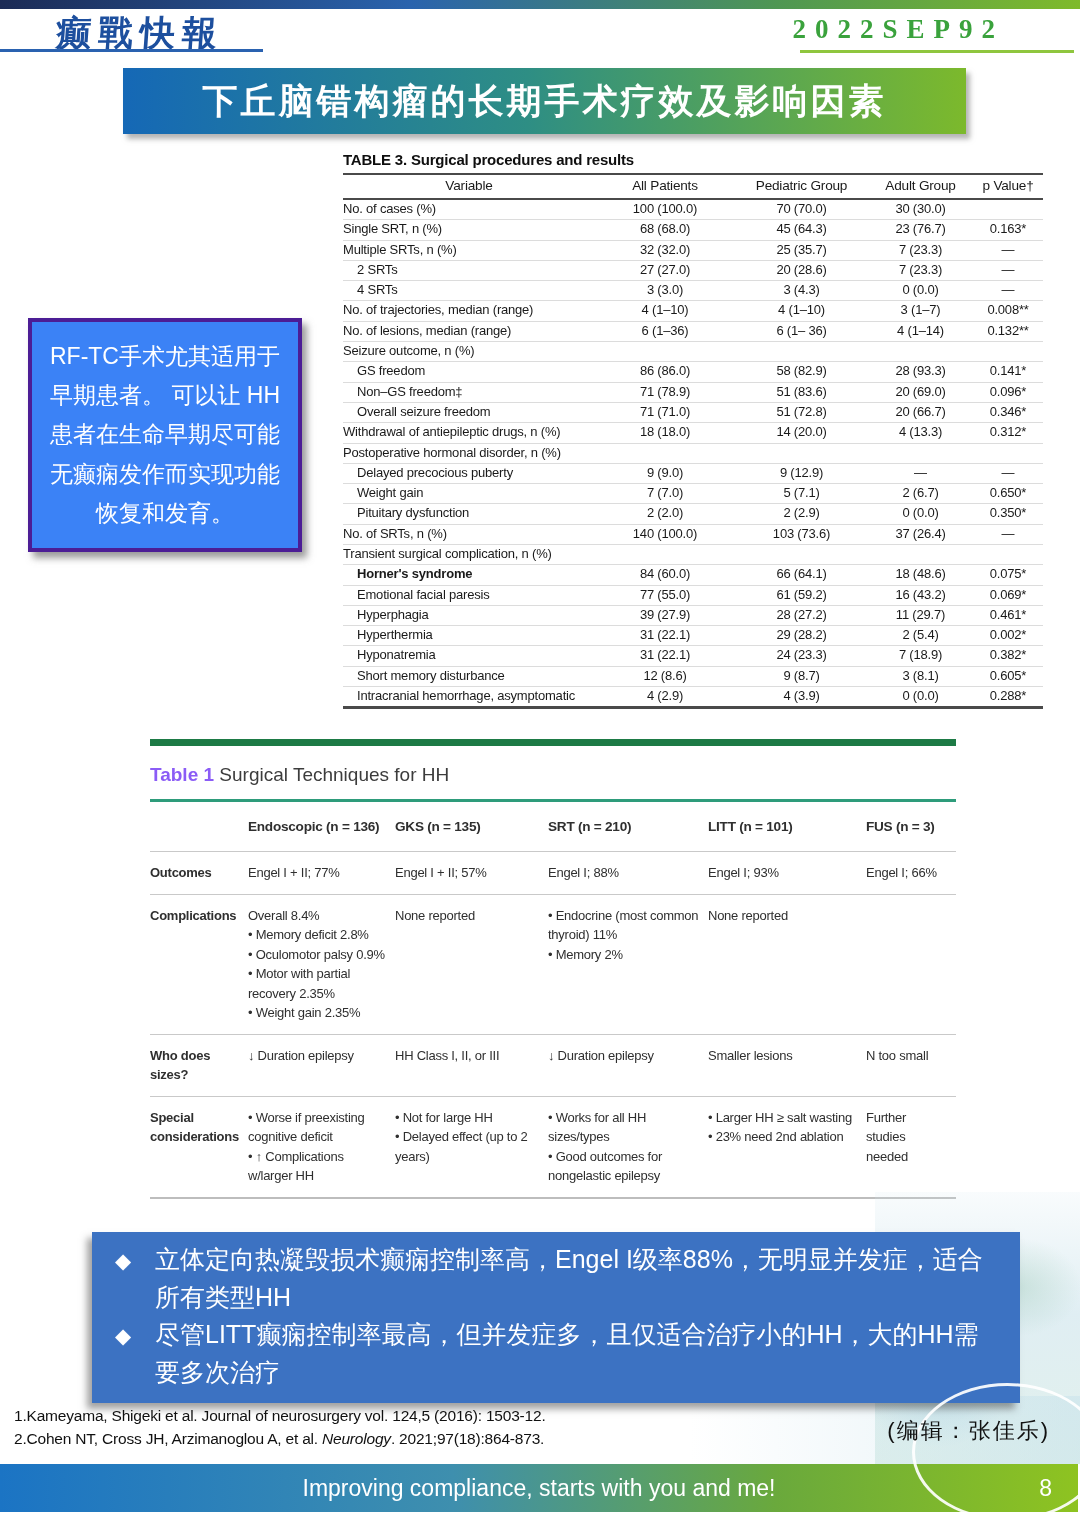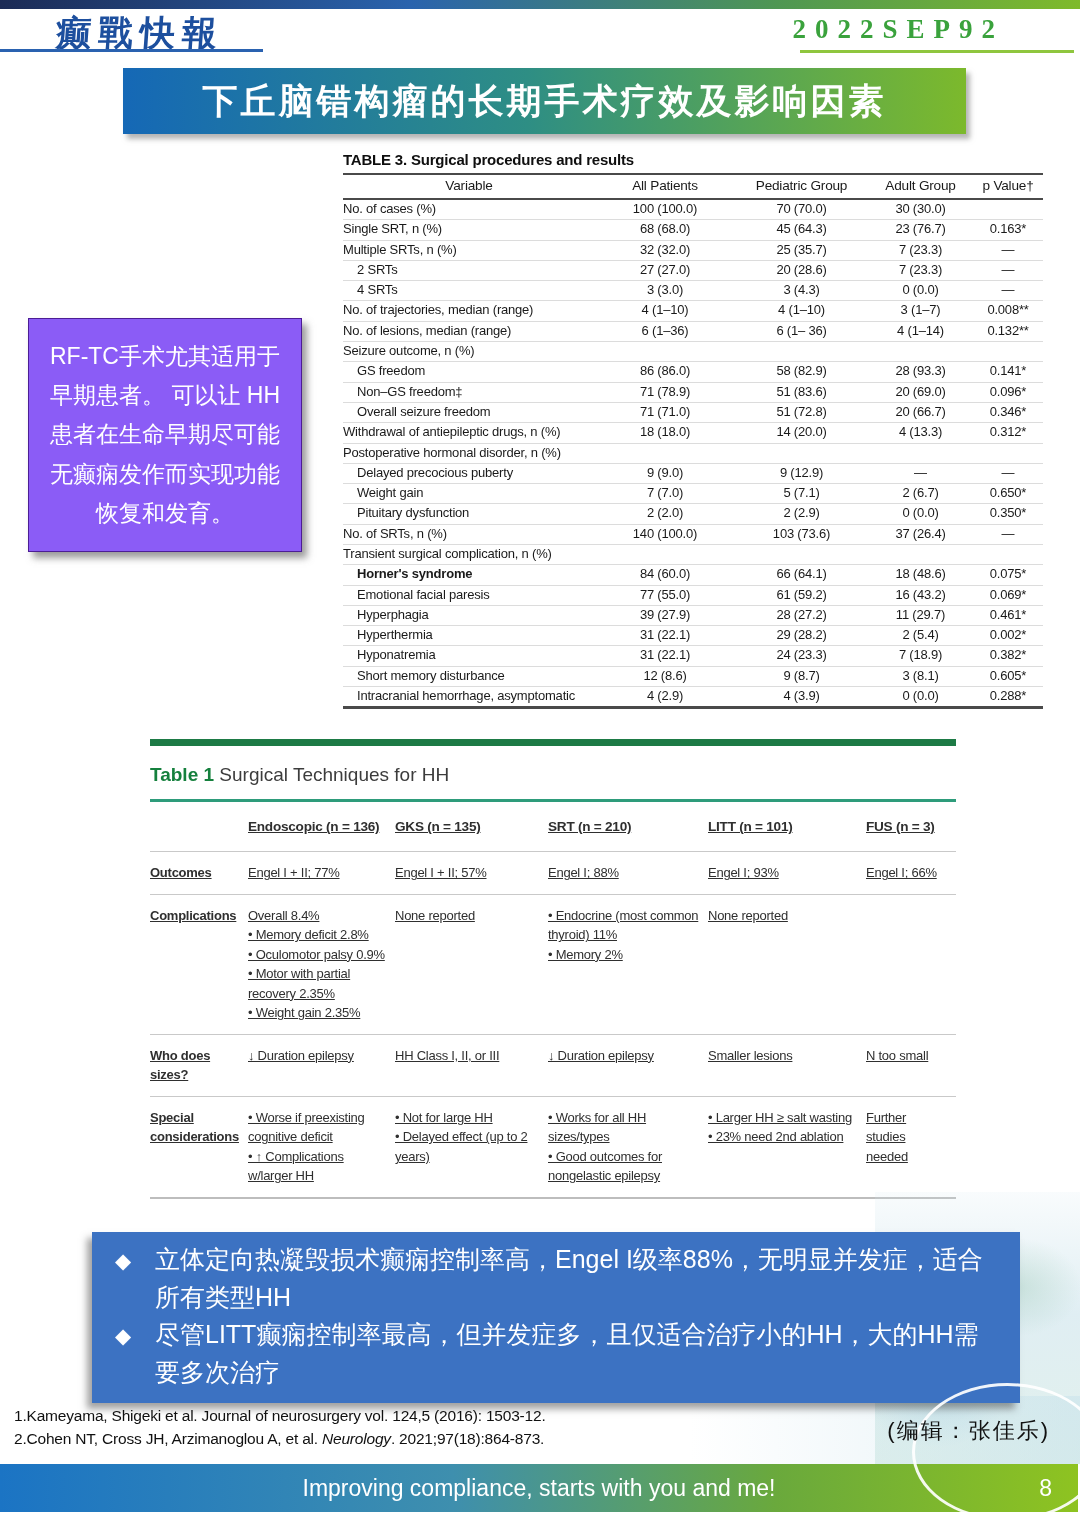--- a/index.html
+++ b/index.html
@@ -26,31 +26,31 @@
   .t3-title{font-size:15px;font-weight:700;color:#0f0f0f;margin-bottom:5px;letter-spacing:-0.2px;}
   table.t3{width:100%;border-collapse:collapse;table-layout:fixed;font-size:13px;color:#1a1a1a;
     letter-spacing:-0.2px;line-height:1.1;}
   .t3 th{font-weight:400;font-size:13.6px;border-top:2px solid #4a4a4a;border-bottom:2px solid #4a4a4a;
     padding:4px 0;text-align:center;}
   .t3 td{border-bottom:1px solid #dcdcdc;padding:2px 0 3px 0;text-align:center;}
   .t3 td.lbl{text-align:left;}
   .t3 tr.last td{border-bottom:3px solid #4a4a4a;}
 
   
-  .highlight-box{position:absolute;top:318px;left:28px;width:274px;height:234px;background:#8b5cf6;
-    border:1px solid #4c1d95;box-shadow:5px 6px 7px rgba(90,90,90,.6);color:#fff;font-size:23px;
+  .highlight-box{position:absolute;top:318px;left:28px;width:274px;height:234px;background:#3b82f6;
+    border:4px solid #4c1d95;box-shadow:5px 6px 7px rgba(90,90,90,.6);color:#fff;font-size:23px;
     line-height:1.7;text-align:center;display:flex;align-items:center;justify-content:center;
     padding:6px 12px;box-sizing:border-box;}
 
   
   .green-bar{position:absolute;top:739px;left:150px;width:806px;height:7px;background:#1d7a45;}
   .table1{position:absolute;top:764px;left:150px;width:806px;color:#2f2f2f;}
   .t1-title{font-size:19px;color:#3c3c3c;}
-  .t1-title .green{color:#15803d;font-weight:700;}
-  .t1-grid{margin-top:13px;border-top:3px solid #2e9c7b;text-decoration:underline;}
+  .t1-title .green{color:#8b5cf6;font-weight:700;}
+  .t1-grid{margin-top:13px;border-top:3px solid #2e9c7b;}
   .t1-row{display:grid;grid-template-columns:98px 147px 153px 160px 158px 90px;
     border-bottom:1px solid #c9c9c9;}
   .t1-row.head .t1-cell{font-weight:700;font-size:13.6px;padding-top:15px;padding-bottom:14px;}
   .t1-cell{font-size:13px;letter-spacing:-0.25px;line-height:1.5;padding:11px 8px 11px 0;}
   .t1-lbl{font-weight:700;}
   .t1-row.last{border-bottom:2px solid #bdbdbd;}
 
   
   .wm-img{position:absolute;top:1192px;right:0;width:205px;height:272px;
     background:

